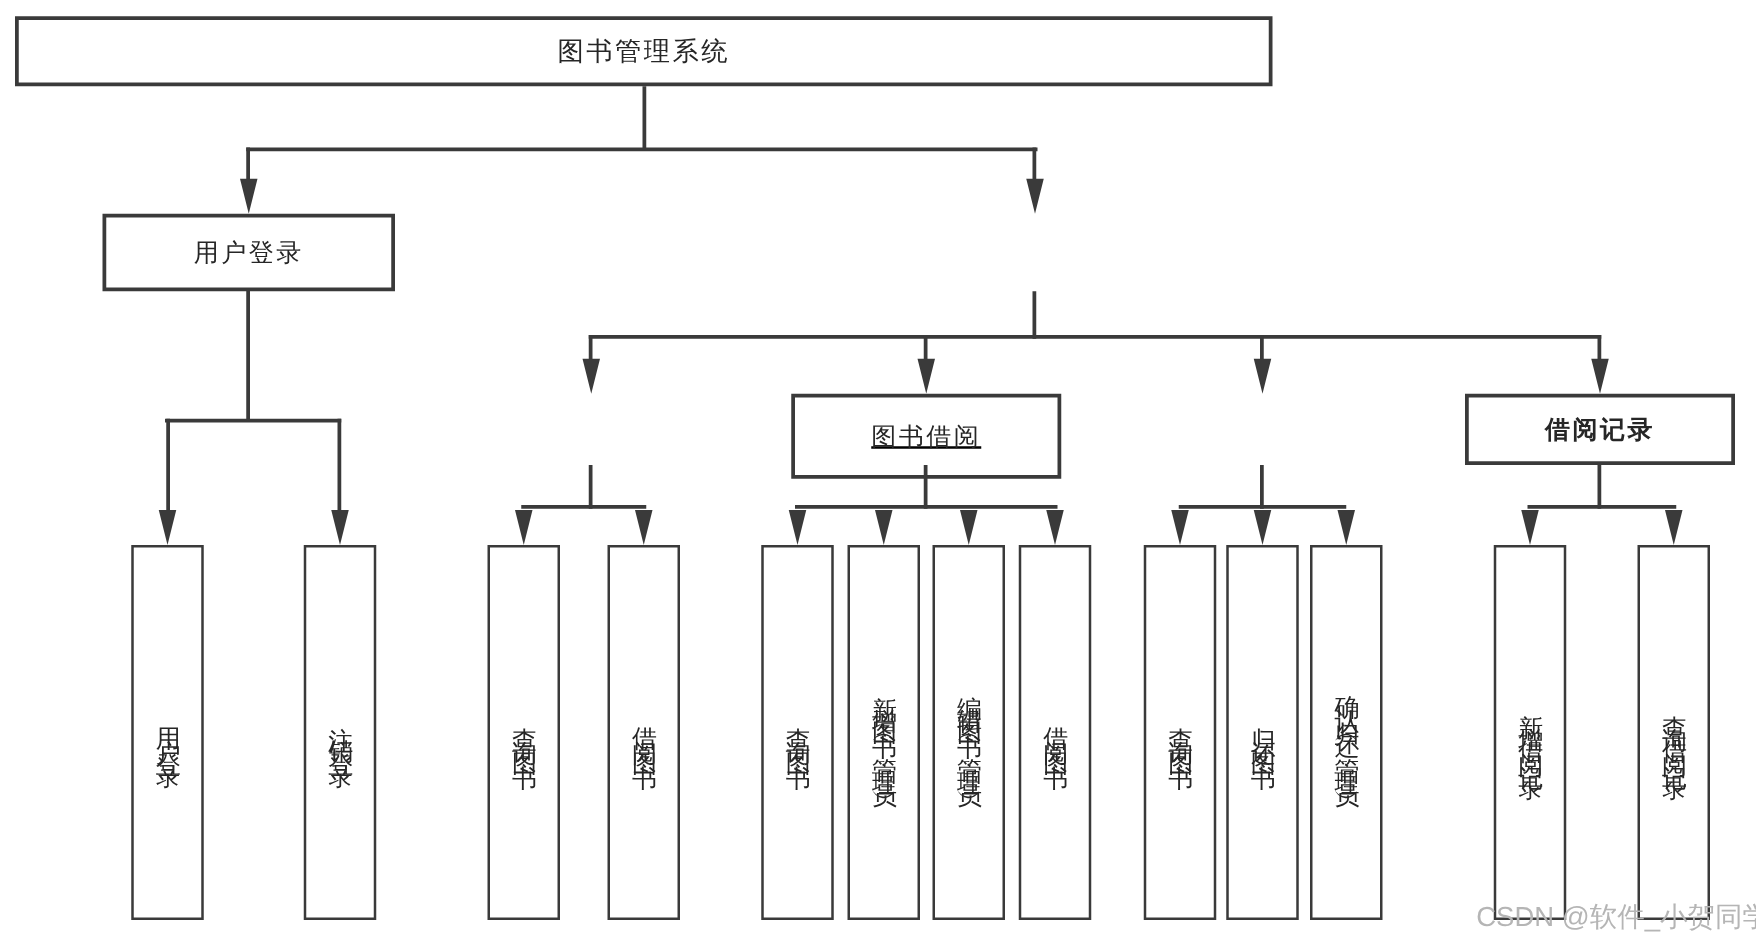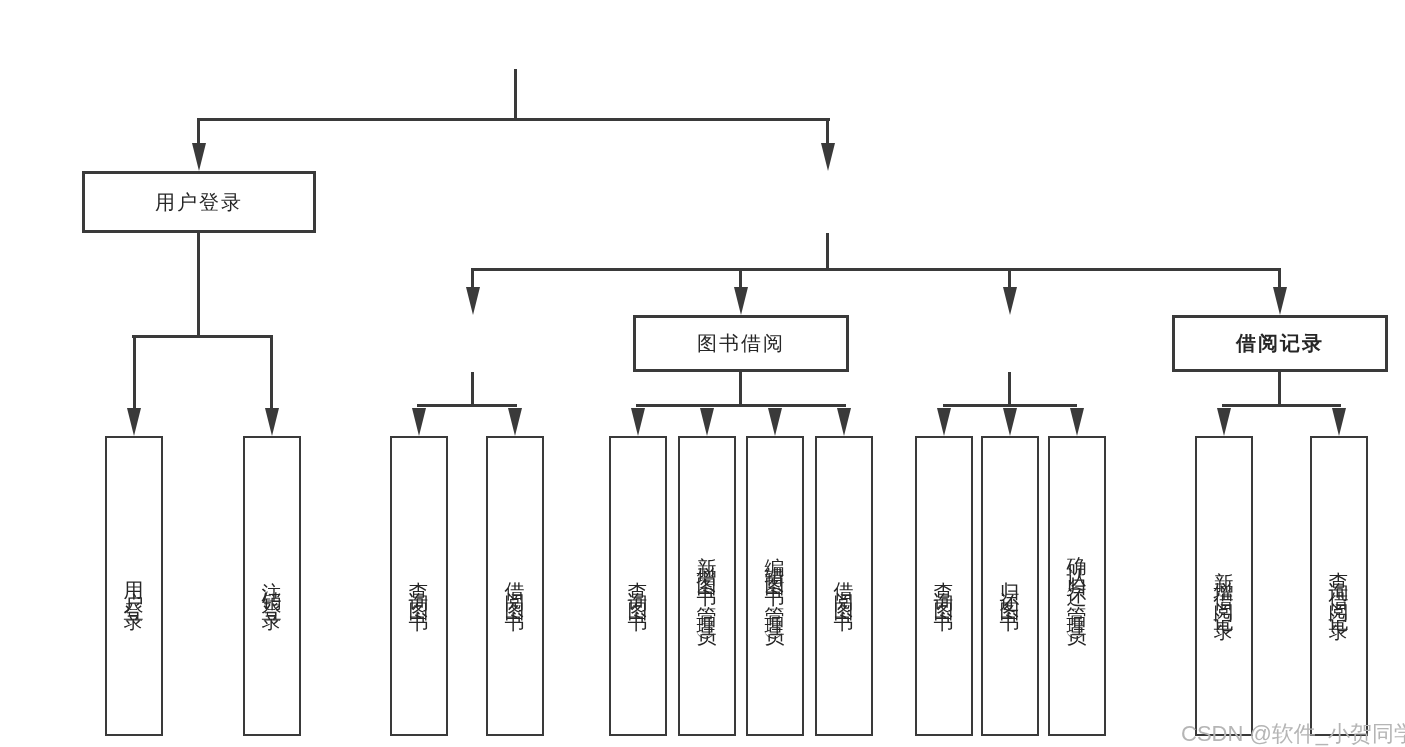--- a/index.html
+++ b/index.html
@@ -32,20 +32,23 @@
          border-top:28px solid var(--line);}
 
   .watermark{position:absolute;left:1181px;top:719px;font-size:22px;
              color:var(--wm);white-space:nowrap;z-index:5;}
 </style>
 </head>
 <body>
 
 <div class="canvas">
 
+  <div class="box root" style="left:12px;top:13px;width:1006px;height:56px;">
+    <span>图书管理系统</span>
+  </div>
 
   <div class="vline" style="left:514px;top:69px;height:51px;"></div>
   <div class="hline" style="left:197px;top:118px;width:633px;"></div>
   <div class="vline" style="left:197px;top:118px;height:30px;"></div>
   <div class="arrow" style="left:192px;top:143px;"></div>
   <div class="vline" style="left:826px;top:118px;height:30px;"></div>
   <div class="arrow" style="left:821px;top:143px;"></div>
 
   <div class="box" style="left:82px;top:171px;width:234px;height:62px;">
     <span>用户登录</span>
@@ -62,21 +65,21 @@
   <div class="hline" style="left:471px;top:268px;width:810px;"></div>
   <div class="vline" style="left:471px;top:268px;height:22px;"></div>
   <div class="arrow" style="left:466px;top:287px;"></div>
   <div class="vline" style="left:739px;top:268px;height:22px;"></div>
   <div class="arrow" style="left:734px;top:287px;"></div>
   <div class="vline" style="left:1008px;top:268px;height:22px;"></div>
   <div class="arrow" style="left:1003px;top:287px;"></div>
   <div class="vline" style="left:1278px;top:268px;height:22px;"></div>
   <div class="arrow" style="left:1273px;top:287px;"></div>
 
-  <div class="box" style="left:633px;top:315px;width:216px;height:57px;">
+  <div class="box" style="left:633px;top:315px;width:216px;height:68px;text-decoration:underline;">
     <span>图书借阅</span>
   </div>
   <div class="box" style="left:1172px;top:315px;width:216px;height:57px;font-weight:bold;">
     <span>借阅记录</span>
   </div>
 
   <div class="vline" style="left:471px;top:372px;height:35px;"></div>
   <div class="hline" style="left:417px;top:404px;width:100px;"></div>
   <div class="arrow" style="left:412px;top:408px;"></div>
   <div class="arrow" style="left:508px;top:408px;"></div>

